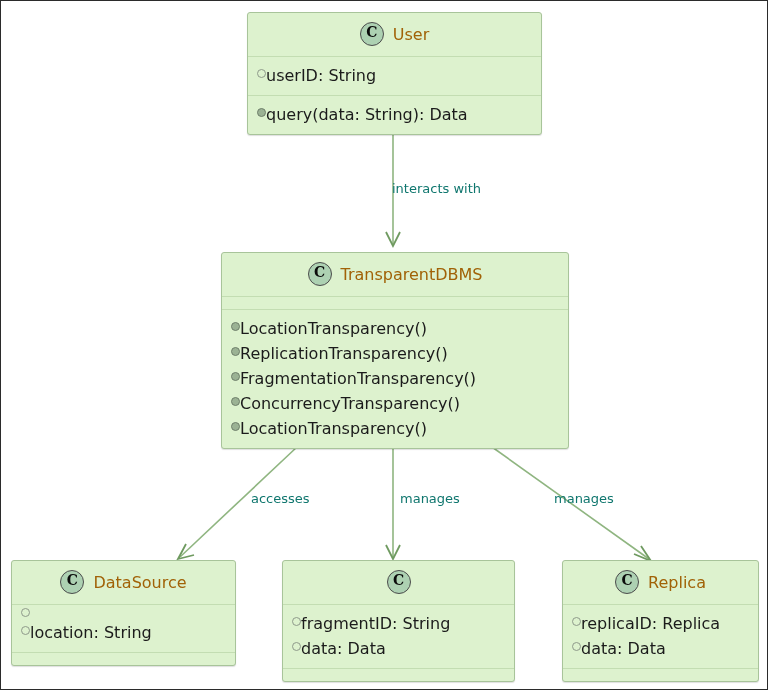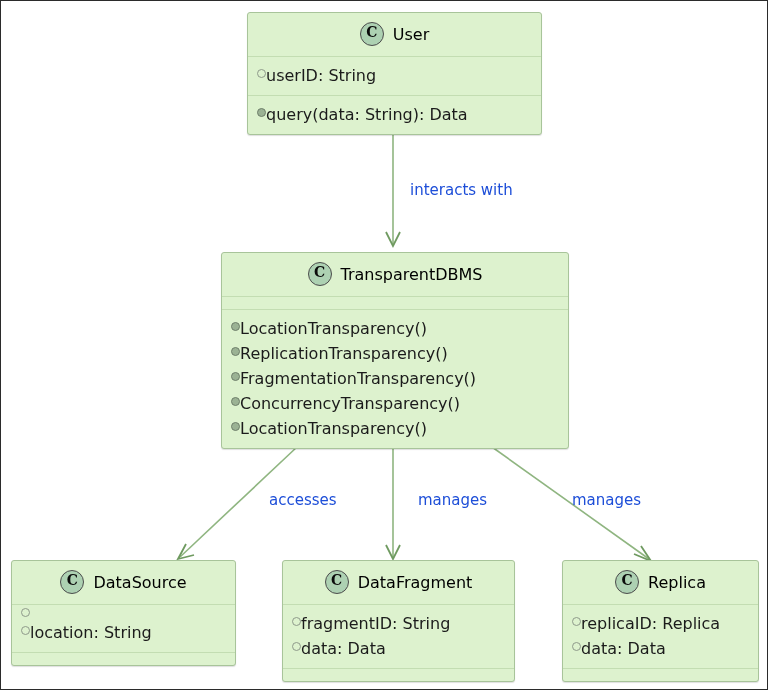--- a/index.html
+++ b/index.html
@@ -56,21 +56,21 @@
     border: 1.5px solid #4c4c4c;
     color: #0b0b0b;
     font-size: 14px;
     font-weight: bold;
     line-height: 19px;
     text-align: center;
     font-family: "DejaVu Serif", serif;
   }
   .class-name {
     font-size: 16px;
-    color: #000000;
+    color: #a16207;
     white-space: nowrap;
   }
   .compartment {
     padding: 6px 9px 7px 9px;
     border-bottom: 1px solid #c3ddb2;
   }
   .compartment:last-child {
     border-bottom: none;
   }
   .compartment.empty {
@@ -99,24 +99,23 @@
     border: 1.4px solid #8f9a8b;
   }
   .marker.method {
     background: #9bb294;
     border: 1.4px solid #6f7f6b;
   }
 
   
   .edge-label {
     position: absolute;
-    font-size: 15px;
-    color: #1d4ed8;
+    font-size: 13px;
+    color: #0f766e;
     white-space: nowrap;
-    padding-left: 18px;
   }
 </style>
 </head>
 <body>
 
 <div id="canvas">
 
   <svg id="edge-layer" viewBox="0 0 768 690" width="768" height="690">
 
     <g>
@@ -210,21 +209,20 @@
         <span class="marker field"></span>
         <span>location: String</span>
       </div>
     </div>
     <div class="compartment empty"></div>
   </div>
 
   <div class="uml-class" style="left:281px; top:559px; width:233px;">
     <div class="class-title">
       <span class="class-icon">C</span>
-      <span class="class-name">DataFragment</span>
     </div>
     <div class="compartment">
       <div class="member">
         <span class="marker field"></span>
         <span>fragmentID: String</span>
       </div>
       <div class="member">
         <span class="marker field"></span>
         <span>data: Data</span>
       </div>

